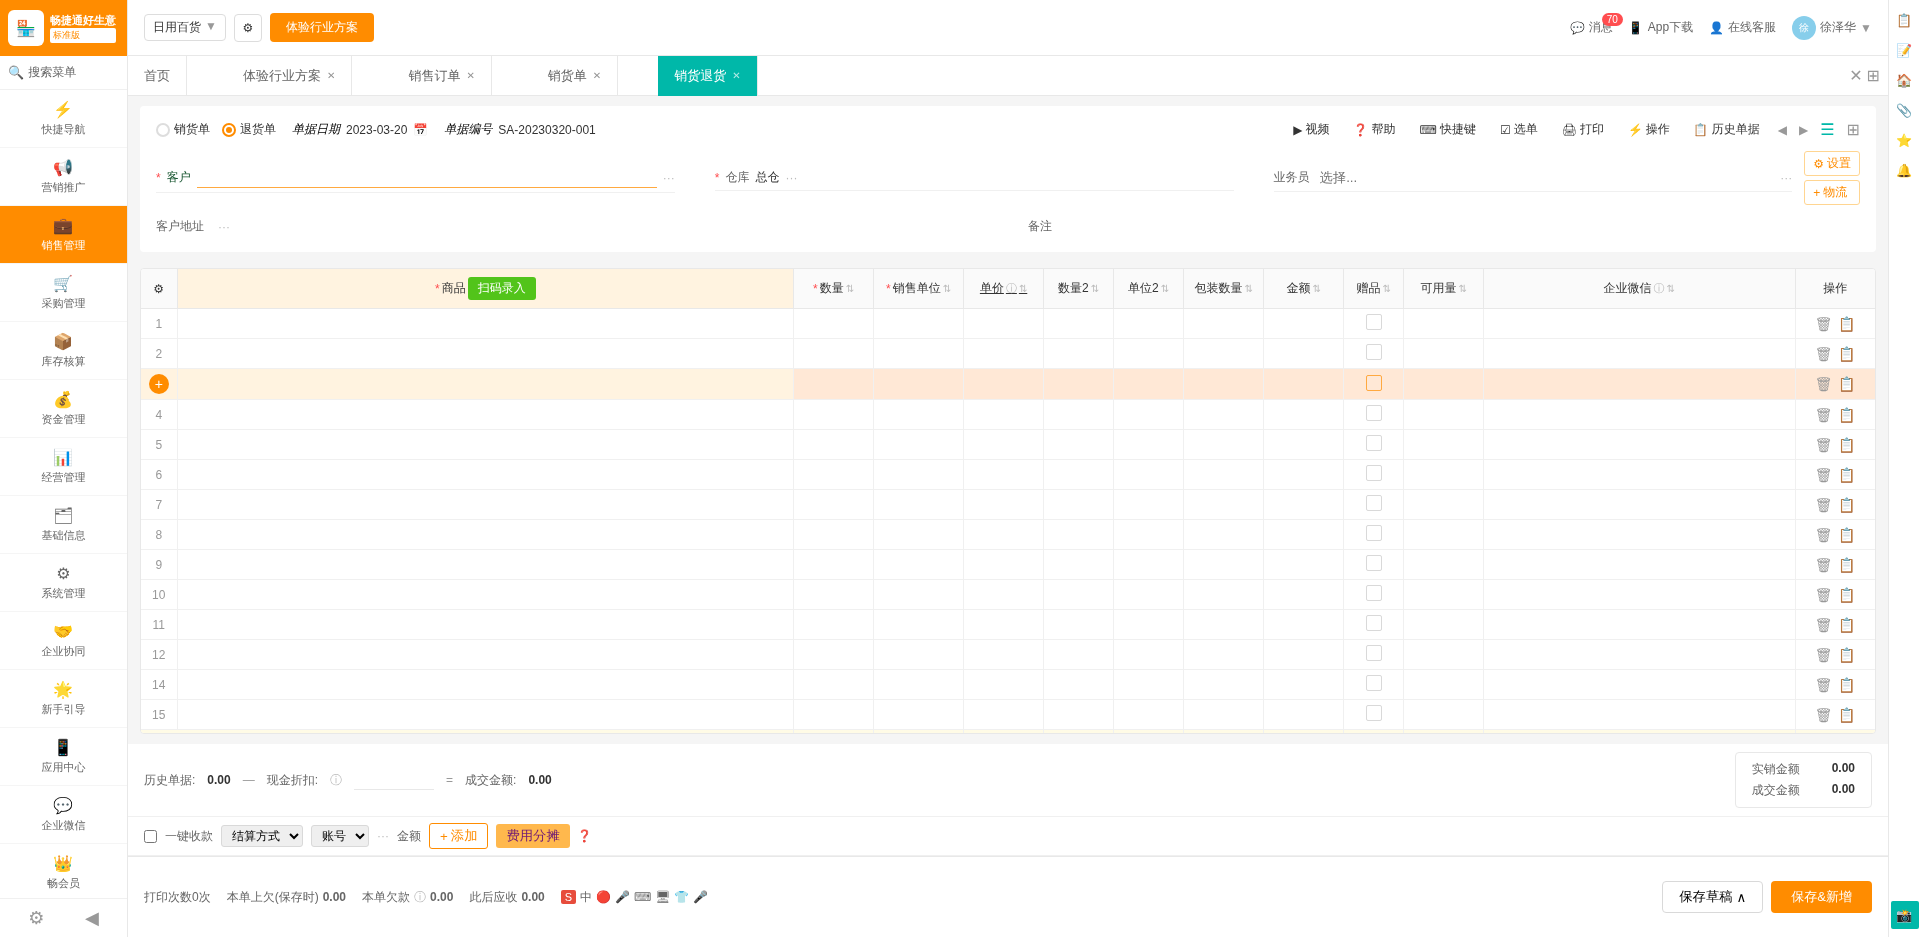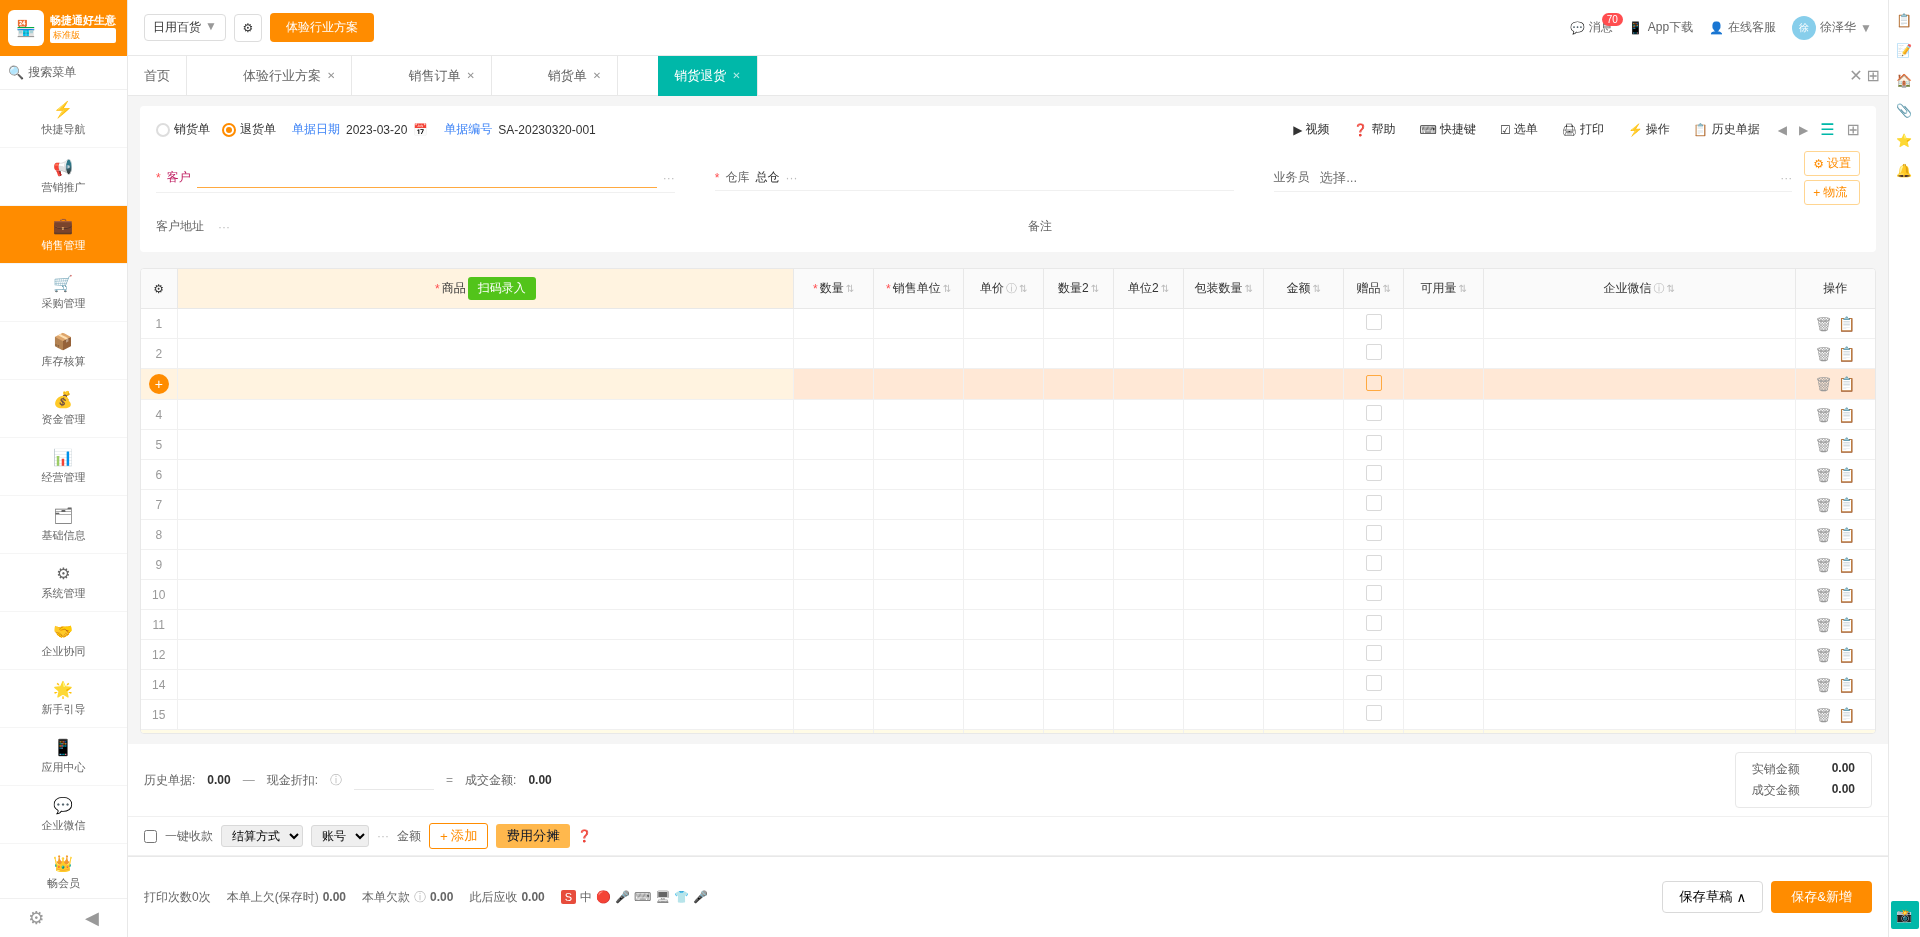--- a/index.html
+++ b/index.html
@@ -35,21 +35,21 @@
     .tab.active { background: #00b8a9; color: #fff; }
     .tab-close { font-size: 10px; cursor: pointer; opacity: 0.7; }
     .tabbar-actions { margin-left: auto; display: flex; align-items: center; gap: 4px; padding: 0 8px; }
     .form-card { background: #fff; border-radius: 4px; padding: 12px 16px; margin-bottom: 8px; }
     .radio-group { display: flex; align-items: center; gap: 12px; }
     .radio-item { display: flex; align-items: center; gap: 4px; cursor: pointer; }
     .radio-dot { width: 14px; height: 14px; border: 2px solid #ddd; border-radius: 50%; display: flex; align-items: center; justify-content: center; }
     .radio-dot.selected { border-color: #ff8c00; }
     .radio-dot.selected::after { content: ''; width: 6px; height: 6px; background: #ff8c00; border-radius: 50%; }
     .form-field { display: flex; align-items: center; gap: 6px; }
-    .form-label { color: #3b82f6; white-space: nowrap; }
+    .form-label { color: #000000; white-space: nowrap; font-style: italic; }
     .form-value { color: #333; }
     .toolbar-btn { display: flex; align-items: center; gap: 3px; cursor: pointer; padding: 3px 6px; }
     .settings-btn { display: flex; align-items: center; gap: 3px; cursor: pointer; color: #ff8c00; border: 1px solid #ffd591; padding: 3px 8px; border-radius: 3px; }
     .add-logistics-btn { display: flex; align-items: center; gap: 3px; cursor: pointer; color: #ff8c00; border: 1px solid #ffd591; padding: 3px 8px; border-radius: 3px; }
 
     
     .table-container { background: #fff; border: 1px solid #e8e8e8; border-radius: 4px; overflow: hidden; }
     .scan-btn { background: #52c41a; color: #fff; border: none; padding: 3px 10px; border-radius: 3px; cursor: pointer; font-size: 12px; }
     table { width: 100%; border-collapse: collapse; font-size: 12px; }
     thead tr { background: #fafafa; }
@@ -58,21 +58,21 @@
     td { padding: 5px 6px; text-align: center; border-bottom: 1px solid #f0f0f0; border-right: 1px solid #f0f0f0; height: 30px; }
     td:last-child { border-right: none; }
     .row-num { color: #999; }
     .add-row-btn { width: 20px; height: 20px; background: #ff8c00; color: #fff; border-radius: 50%; display: inline-flex; align-items: center; justify-content: center; cursor: pointer; font-size: 14px; }
     .checkbox-cell { width: 16px; height: 16px; border: 1px solid #d9d9d9; border-radius: 2px; display: inline-flex; align-items: center; justify-content: center; cursor: pointer; }
     .action-btns { display: flex; justify-content: center; gap: 6px; }
     .icon-btn { color: #999; cursor: pointer; font-size: 14px; }
     .subtotal-row { background: #fffbe6; font-weight: normal; }
     .subtotal-row td { color: #ff8c00; }
     .add-btn { background: #fff; border: 1px solid #ff8c00; color: #ff8c00; border-radius: 3px; padding: 3px 10px; cursor: pointer; display: flex; align-items: center; gap: 3px; }
-    .expense-split-btn { background: #ffb84d; color: #0f172a; border: none; border-radius: 3px; padding: 3px 10px; cursor: pointer; }
+    .expense-split-btn { background: #ffb84d; color: #701a75; border: none; border-radius: 3px; padding: 3px 10px; cursor: pointer; }
 
     
     .action-bar { background: #fff; border-top: 1px solid #e8e8e8; padding: 24px 16px; display: flex; align-items: center; justify-content: space-between; }
     .action-bar-left { display: flex; align-items: center; gap: 16px; font-size: 12px; color: #666; }
     .action-bar-right { display: flex; gap: 8px; }
     .save-draft-btn { background: #fff; border: 1px solid #d9d9d9; border-radius: 4px; padding: 6px 16px; cursor: pointer; display: flex; align-items: center; gap: 4px; }
     .save-new-btn { background: #ff8c00; color: #fff; border: none; border-radius: 4px; padding: 6px 20px; cursor: pointer; display: flex; align-items: center; gap: 4px; font-size: 13px; }
 
     .col-sort { color: #bbb; cursor: pointer; font-size: 10px; }
     .th-inner { display: flex; align-items: center; justify-content: center; gap: 2px; }
@@ -287,21 +287,21 @@
             <span style="cursor:pointer; color:#999;">◀</span>
             <span style="cursor:pointer; color:#999;">▶</span>
             <span style="cursor:pointer; color:#00b8a9; font-size:16px;">☰</span>
             <span style="cursor:pointer; color:#999; font-size:16px;">⊞</span>
           </div>
         </div>
 
         <div style="display:flex; align-items:center; gap:0; margin-bottom:8px;">
           <div style="display:flex; align-items:center; gap:6px; flex:1; padding: 4px 0; border-bottom: 1px solid #f0f0f0;">
             <span style="color:#ff4d4f;">*</span>
-            <span style="color:#be185d; white-space:nowrap;">客户</span>
+            <span style="color:#14532d; white-space:nowrap;">客户</span>
             <input type="text" style="flex: 1 1 0%; border-top: none; border-right: none; border-left: none; border-image: initial; border-bottom: 1px solid rgb(255, 169, 64); outline: none; padding: 2px 4px;" placeholder="">
             <span style="color:#bbb; cursor:pointer;">···</span>
           </div>
           <div style="width:40px;"></div>
           <div style="display:flex; align-items:center; gap:6px; flex:1; padding: 4px 0; border-bottom: 1px solid #f0f0f0;">
             <span style="color:#ff4d4f;">*</span>
             <span style="color:#666; white-space:nowrap;">仓库</span>
             <span style="color:#333;">总仓</span>
             <span style="color:#bbb; cursor:pointer;">···</span>
           </div>
@@ -357,21 +357,21 @@
                   <span class="col-sort">⇅</span>
                 </div>
               </th>
               <th style="width:90px;">
                 <div class="th-inner">
                   <span style="color:#ff4d4f;">*</span>
                   <span> 销售单位</span>
                   <span class="col-sort">⇅</span>
                 </div>
               </th>
-              <th style="width:80px;">
+              <th style="width:80px;text-decoration:underline;">
                 <div class="th-inner">
                   <span>单价</span>
                   <span class="info-icon">ⓘ</span>
                   <span class="col-sort">⇅</span>
                 </div>
               </th>
               <th style="width:70px;">
                 <div class="th-inner">
                   <span>数量2</span>
                   <span class="col-sort">⇅</span>

